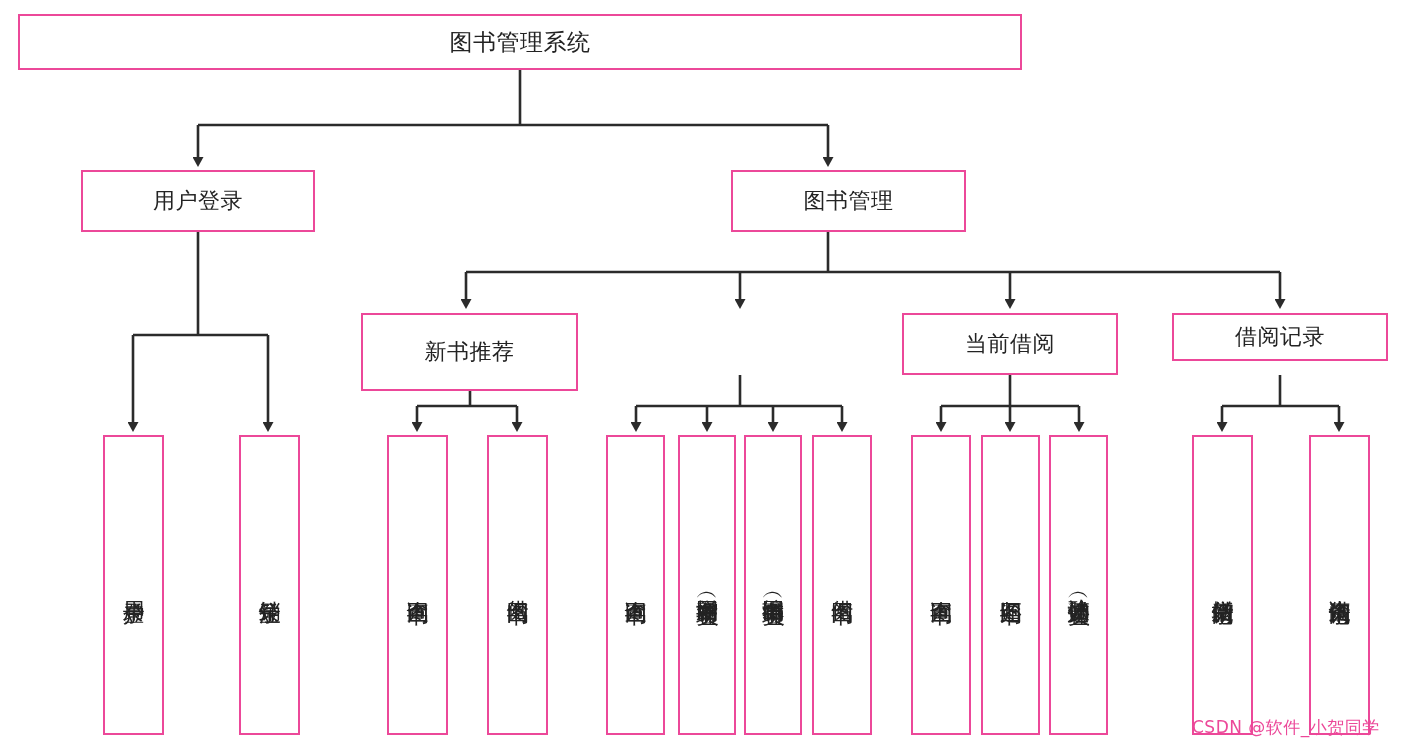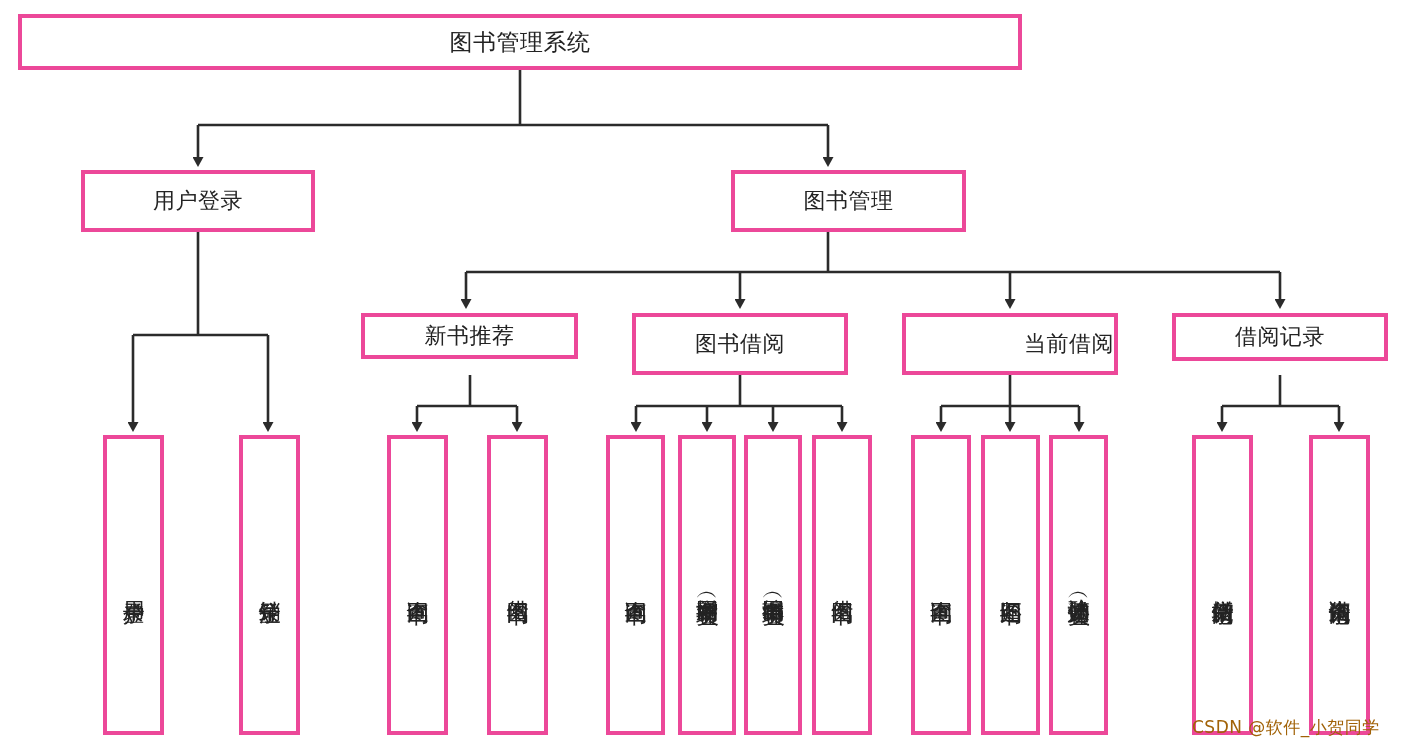--- a/index.html
+++ b/index.html
@@ -21,21 +21,21 @@
     position: absolute;
     left: 0;
     top: 0;
     width: 1405px;
     height: 747px;
     pointer-events: none;
   }
   .node {
     position: absolute;
     box-sizing: border-box;
-    border: 4px solid #ec4899;
+    border: 2px solid #ec4899;
     background: #ffffff;
     display: flex;
     align-items: center;
     justify-content: center;
     color: #1a1a1a;
   }
   .node-label {
     font-size: 22px;
     line-height: 1.15;
     letter-spacing: 0.5px;
@@ -53,21 +53,21 @@
     text-orientation: upright;
     font-size: 22px;
     line-height: 1.12;
     letter-spacing: 1px;
     white-space: nowrap;
     text-align: center;
   }
   .watermark {
     position: absolute;
     font-size: 17px;
-    color: #a16207;
+    color: #ec4899;
     white-space: nowrap;
     letter-spacing: 0.5px;
   }
 </style>
 </head>
 <body>
 
 <div id="canvas">
 
   <svg id="wires" viewBox="0 0 1405 747">
@@ -125,29 +125,26 @@
   </div>
 
   <div class="node" style="left:81px; top:170px; width:234px; height:62px;">
     <span class="node-label">用户登录</span>
   </div>
 
   <div class="node" style="left:731px; top:170px; width:235px; height:62px;">
     <span class="node-label">图书管理</span>
   </div>
 
-  <div class="node" style="left:361px; top:313px; width:217px; height:46px;">
+  <div class="node" style="left:361px; top:313px; width:217px; height:78px;">
     <span class="node-label">新书推荐</span>
   </div>
 
-  <div class="node" style="left:632px; top:313px; width:216px; height:62px;">
-    <span class="node-label">图书借阅</span>
-  </div>
-
-  <div class="node" style="left:902px; top:313px; width:216px; height:62px;justify-content:flex-end;">
+
+  <div class="node" style="left:902px; top:313px; width:216px; height:62px;">
     <span class="node-label">当前借阅</span>
   </div>
 
   <div class="node" style="left:1172px; top:313px; width:216px; height:48px;">
     <span class="node-label">借阅记录</span>
   </div>
 
   <div class="node leaf" style="left:103px; top:435px; width:61px; height:300px;">
     <span class="node-label">用户登录</span>
   </div>

